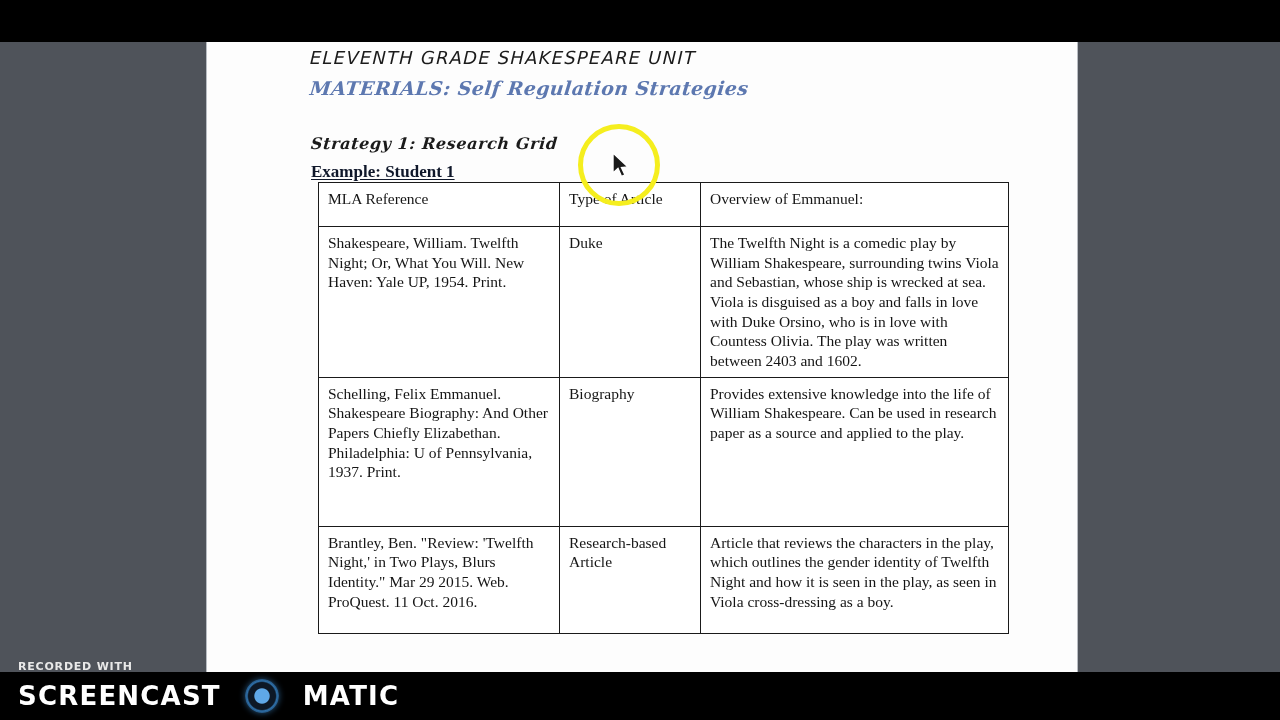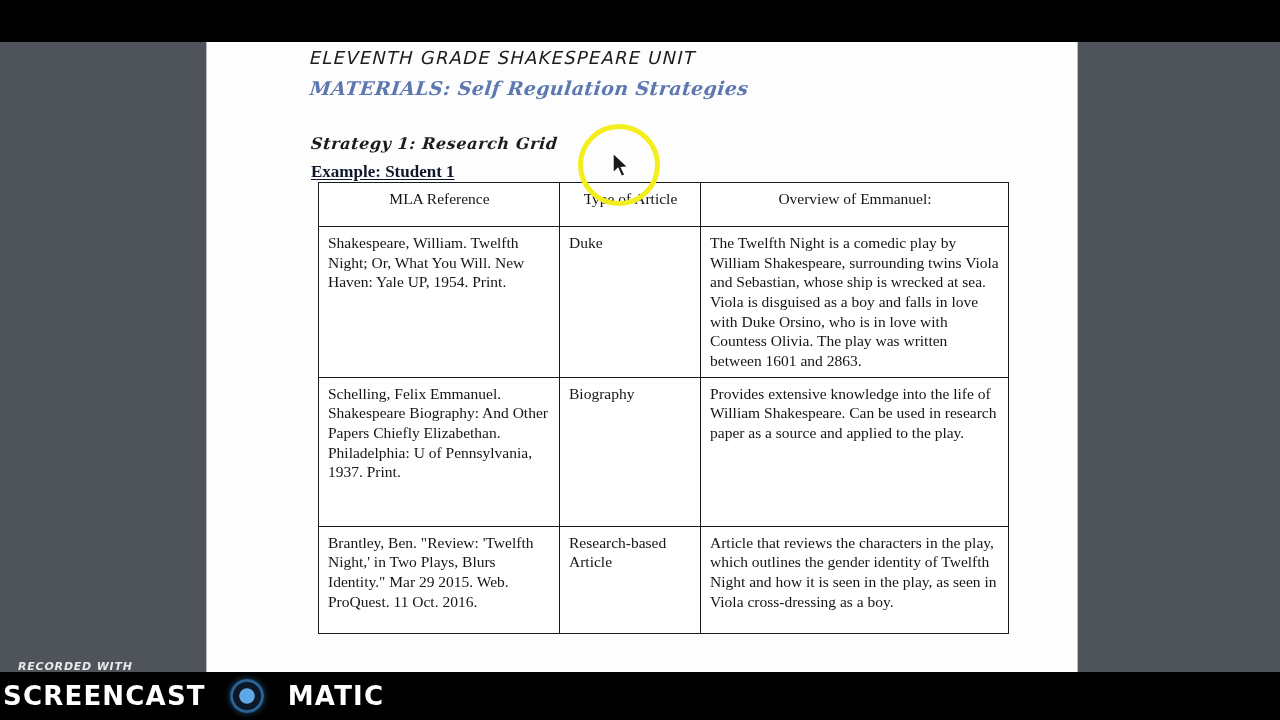--- a/index.html
+++ b/index.html
@@ -110,21 +110,21 @@
     vertical-align: top;
     padding: 6px 8px 6px 9px;
     font-family: "Liberation Serif", serif;
     font-size: 15.5px;
     line-height: 1.27;
     font-weight: normal;
     text-align: left;
     color: #151515;
   }
 
-  #research-grid th { height: 44px; text-align: center; }
+  #research-grid th { height: 44px; }
 
   .col-ref { width: 241px; }
   .col-type { width: 141px; }
   .col-overview { width: 308px; }
 
   .row-play td { height: 140px; margin-top: 24px; }
   .row-bio td { height: 149px; }
   .row-article td { height: 107px; }
 
   .it { }
@@ -166,27 +166,26 @@
   #recorded-with {
     position: absolute;
     left: 18px;
     top: 660px;
     font-family: "DejaVu Sans", sans-serif;
     font-size: 11px;
     font-weight: bold;
     letter-spacing: 0.8px;
     color: #e8e8e8;
     z-index: 6;
-    font-style: italic;
   }
 
   #brand-row {
     display: flex;
     align-items: center;
-    margin-left: 3px;
+    margin-left: 18px;
     gap: 24px;
   }
 
   .brand-word {
     font-family: "DejaVu Sans", sans-serif;
     font-size: 26px;
     font-weight: bold;
     letter-spacing: 1.2px;
     color: #ffffff;
   }
@@ -230,21 +229,21 @@
           <tr>
             <th>MLA Reference</th>
             <th>Type of Article</th>
             <th>Overview of Emmanuel:</th>
           </tr>
         </thead>
         <tbody>
           <tr class="row-play">
             <td>Shakespeare, William. Twelfth Night; Or, What You Will. New Haven: Yale UP, 1954. Print.</td>
             <td>Duke</td>
-            <td>The Twelfth Night is a comedic play by William Shakespeare, surrounding twins Viola and Sebastian, whose ship is wrecked at sea. Viola is disguised as a boy and falls in love with Duke Orsino, who is in love with Countess Olivia. The play was written between 1601 and 2863.</td>
+            <td>The Twelfth Night is a comedic play by William Shakespeare, surrounding twins Viola and Sebastian, whose ship is wrecked at sea. Viola is disguised as a boy and falls in love with Duke Orsino, who is in love with Countess Olivia. The play was written between 2403 and 1602.</td>
           </tr>
           <tr class="row-bio">
             <td>Schelling, Felix Emmanuel. Shakespeare Biography: And Other Papers Chiefly Elizabethan. Philadelphia: U of Pennsylvania, 1937. Print.</td>
             <td>Biography</td>
             <td>Provides extensive knowledge into the life of William Shakespeare. Can be used in research paper as a source and applied to the play.</td>
           </tr>
           <tr class="row-article">
             <td><span>Brantley, Ben. "Review: 'Twelfth Night,' in Two Plays, Blurs Identity." Mar 29 2015. Web. </span><span class="it">ProQuest.</span><span> 11 Oct. 2016.</span></td>
             <td>Research-based Article</td>
             <td>Article that reviews the characters in the play, which outlines the gender identity of Twelfth Night and how it is seen in the play, as seen in Viola cross-dressing as a boy.</td>

